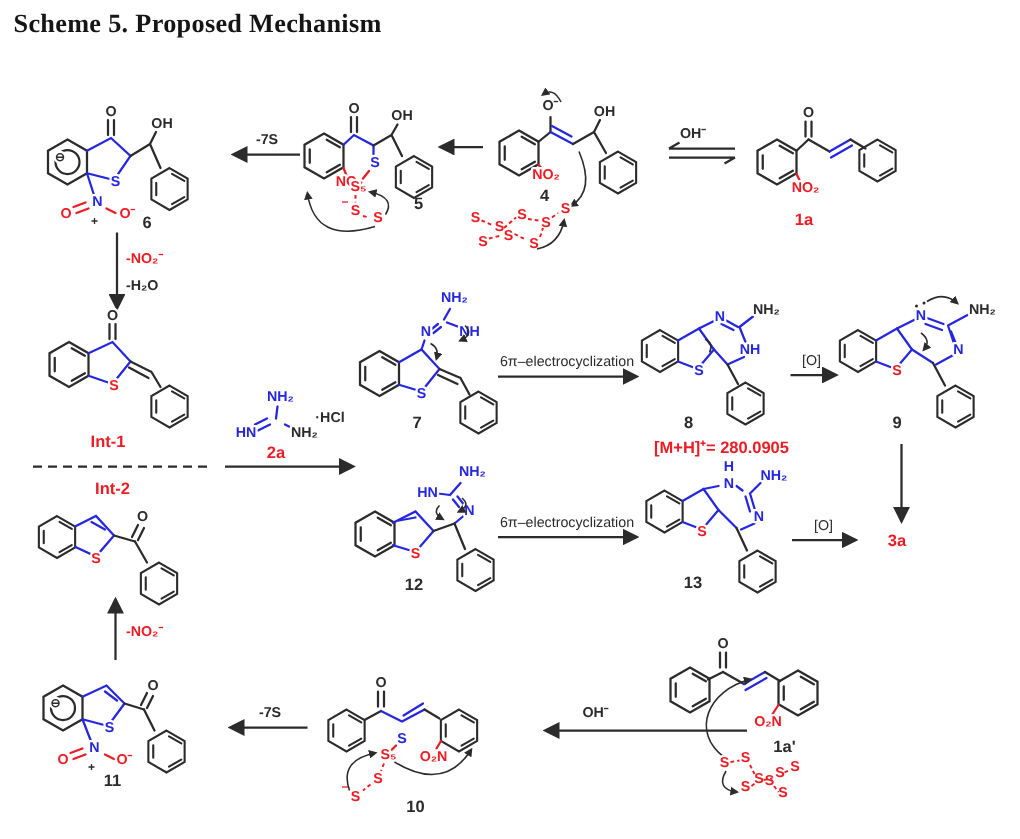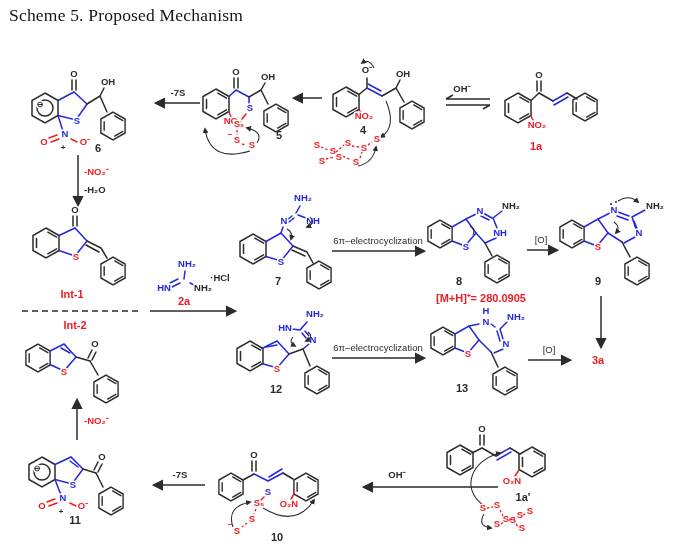--- a/index.html
+++ b/index.html
@@ -1,19 +1,19 @@
 <!DOCTYPE html>
 <html><head>
 <meta charset="utf-8">
 <style>
   html,body{margin:0;padding:0;background:#fff;}
   #page{position:relative;width:680px;height:559px;background:#fff;overflow:hidden;
         font-family:"Liberation Sans",sans-serif;}
   #scheme-title{position:absolute;left:9px;top:5px;font-family:"Liberation Serif",serif;
-        font-weight:normal;font-size:17.5px;color:#151515;letter-spacing:.2px;}
+        font-weight:bold;font-size:17.5px;color:#151515;letter-spacing:.2px;}
   svg{position:absolute;left:0;top:0;}
   .bond{stroke:#2b2b2b;stroke-width:1.5;fill:none;stroke-linecap:round;}
   .bblue{stroke:#2527de;}
   .bred{stroke:#ed1c24;}
   .rdash{stroke:#ed1c24;stroke-width:1.3;fill:none;stroke-dasharray:2.5 2;}
   .curly{stroke:#2b2b2b;stroke-width:1.05;fill:none;}
   .rxn{stroke:#2b2b2b;stroke-width:1.5;fill:none;}
   .at{font:bold 9.5px "Liberation Sans",sans-serif;text-anchor:middle;
       paint-order:stroke;stroke:#fff;stroke-width:3px;stroke-linejoin:round;}
   .sm{font-size:8px;}

